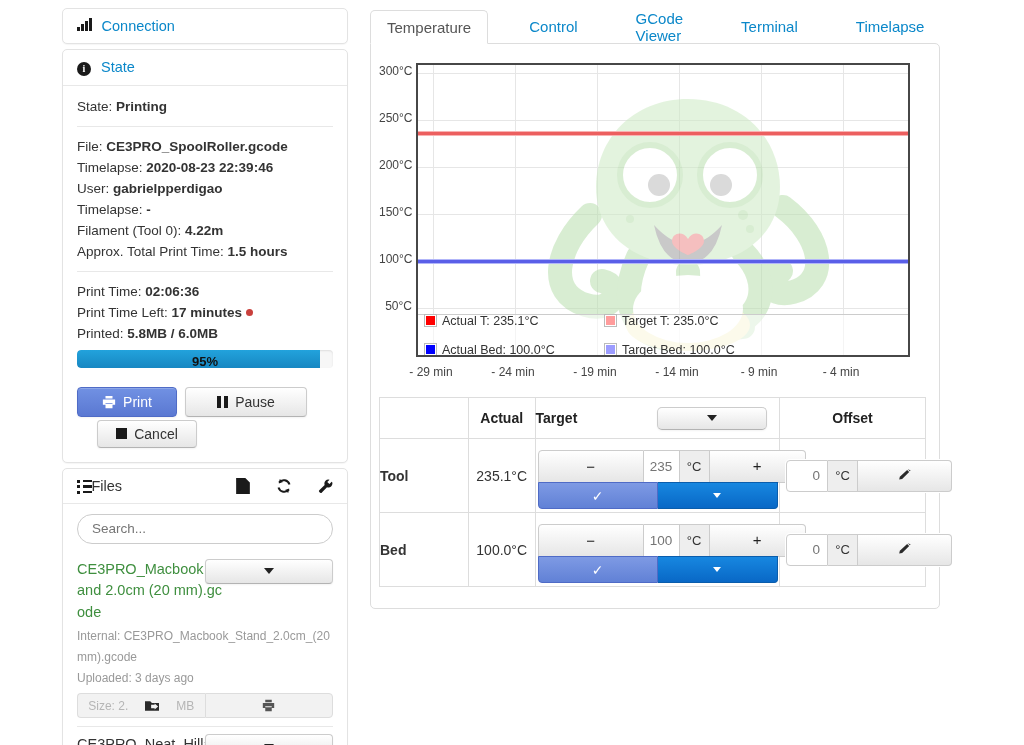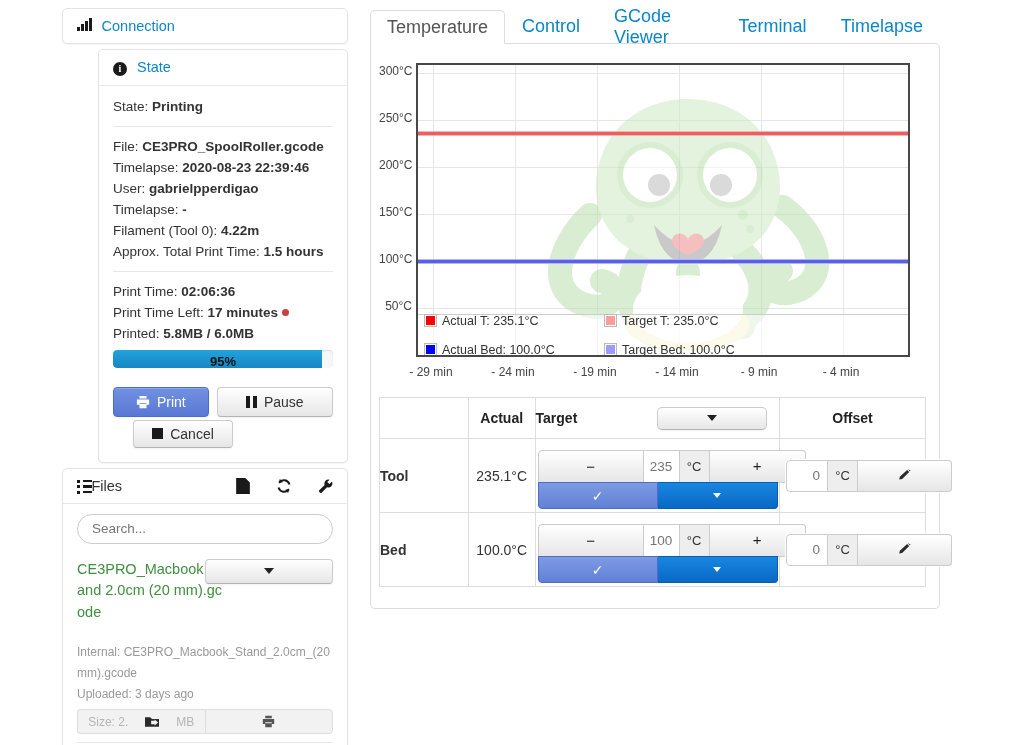--- a/index.html
+++ b/index.html
@@ -15,21 +15,21 @@
   b{font-weight:bold;}
 
   .btn{display:inline-flex;align-items:center;justify-content:center;gap:7px;
        background:linear-gradient(#ffffff,#e6e6e6);border:1px solid #ccc;border-bottom-color:#b3b3b3;
        border-radius:4px;color:#333;font-size:14px;cursor:pointer;box-shadow:inset 0 1px 0 rgba(255,255,255,.2),0 1px 2px rgba(0,0,0,.05);}
   .btn-primary{background:linear-gradient(#7191e3,#5a78d2);border-color:#4f6bc6;color:#fff;}
 
   
   .left-col{position:absolute;left:62px;top:8px;width:286px;}
   .panel-conn{margin-bottom:5px;}
-  .panel-state{margin-bottom:5px;margin-left:36px;}
+  .panel-state{margin-bottom:5px;}
   .state-body{padding:10px 14px 14px 14px;font-size:13.5px;line-height:21px;}
   .red-dot{display:inline-block;width:7px;height:7px;border-radius:50%;background:#c9403c;margin-left:4px;vertical-align:middle;}
   .progress{margin-top:6px;height:18px;background:#f7f7f7;border-radius:4px;box-shadow:inset 0 1px 2px rgba(0,0,0,.1);position:relative;overflow:hidden;}
   .progress .bar{position:absolute;left:0;top:0;bottom:0;width:95%;background:linear-gradient(#22a2dc,#1787c2);border-radius:4px 0 0 4px;}
   .progress .lbl{position:absolute;left:0;right:0;top:1px;text-align:center;font-size:13px;color:#111;font-weight:bold;}
   .btn-row{display:flex;gap:8px;margin-top:19px;}
   .btn-print{width:100px;height:30px;}
   .btn-pause{width:122px;height:30px;}
   .btn-cancel{width:100px;height:28px;margin:3px 0 0 20px;}
   .icon-pause{display:inline-flex;gap:3px;}
@@ -39,32 +39,32 @@
   
   .files-header{display:flex;align-items:flex-end;padding:9px 14px;}
   .files-header .spacer{flex:1;}
   .hicon{margin-left:26px;display:inline-flex;cursor:pointer;}
   .files-body{padding:10px 14px;}
   .search{width:100%;box-sizing:border-box;height:30px;border:1px solid #ccc;border-radius:15px;padding:0 14px;font-size:13.5px;color:#555;outline:none;}
   .fentry{position:relative;padding:7px 0 8px 0;border-bottom:1px solid #e8e8e8;}
   .fname{display:block;width:150px;font-size:14.5px;line-height:21.5px;word-break:break-all;text-decoration:none;}
   .fname.green{color:#3f8f3f;}
   .fname.norm{color:#333;}
-  .fmeta{color:#999;font-size:12px;line-height:21px;margin-top:19px;}
+  .fmeta{color:#999;font-size:12px;line-height:21px;margin-top:3px;}
   .fdrop{position:absolute;right:0;top:7px;width:128px;height:25px;}
   .caret-dn{display:inline-block;width:0;height:0;border-left:5px solid transparent;border-right:5px solid transparent;border-top:6px solid #222;}
   .caret-white{border-top-color:#fff;}
   .size-row{display:flex;margin-top:4px;}
   .size-row .seg{flex:1;height:23px;background:#f2f2f2;border:1px solid #ddd;display:flex;align-items:center;justify-content:center;color:#b5b5b5;font-size:12px;gap:17px;}
   .size-row .seg:first-child{border-radius:4px 0 0 4px;border-right:none;}
   .size-row .seg:last-child{border-radius:0 4px 4px 0;}
 
   
   .right-col{position:absolute;left:370px;top:10px;width:570px;}
-  .tabs{display:flex;height:33px;font-size:18px;position:relative;z-index:2;}
+  .tabs{display:flex;height:33px;font-size:15px;position:relative;z-index:2;gap:24px;}
   .tab{display:flex;align-items:center;padding:0 16px;cursor:pointer;border:1px solid transparent;border-radius:5px 5px 0 0;}
   .tab.active{background:#fff;border-color:#ddd;border-bottom-color:#fff;color:#555;margin-bottom:-1px;}
   .tab.inactive{color:#0a87c9;}
   .tab-content{position:relative;background:#fff;border:1px solid #ddd;border-radius:0 5px 5px 5px;height:566px;box-sizing:border-box;padding:17px 8px 8px 8px;}
 
   
   .chart{position:relative;height:336px;}
   .plot{position:absolute;left:37px;top:2px;width:490px;height:290px;border:2px solid #474747;background:#fff;overflow:hidden;}
   .ylab{position:absolute;width:33px;text-align:right;font-size:12px;color:#444;}
   .xlab{position:absolute;top:304px;transform:translateX(-50%);font-size:12px;color:#444;white-space:nowrap;}

